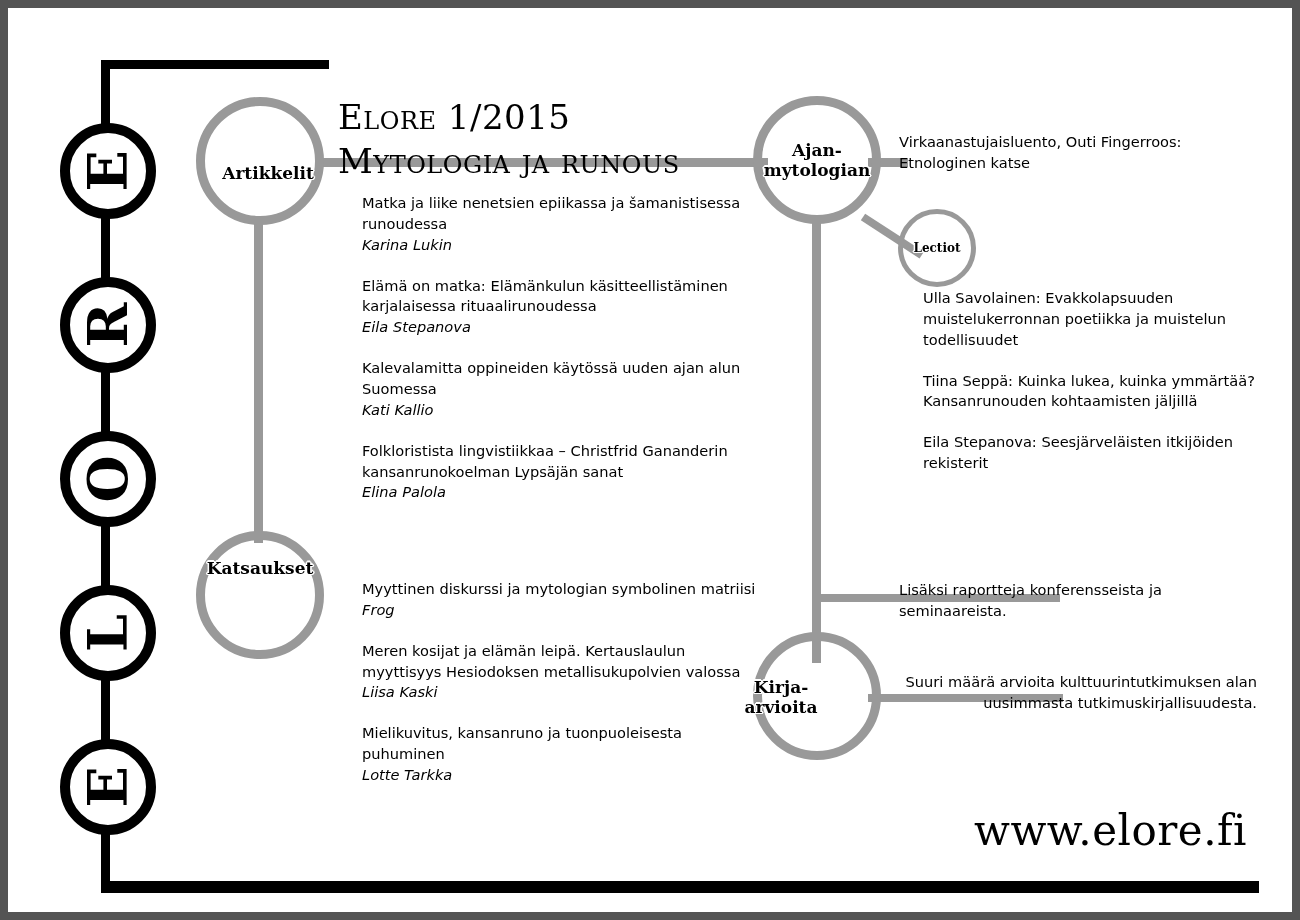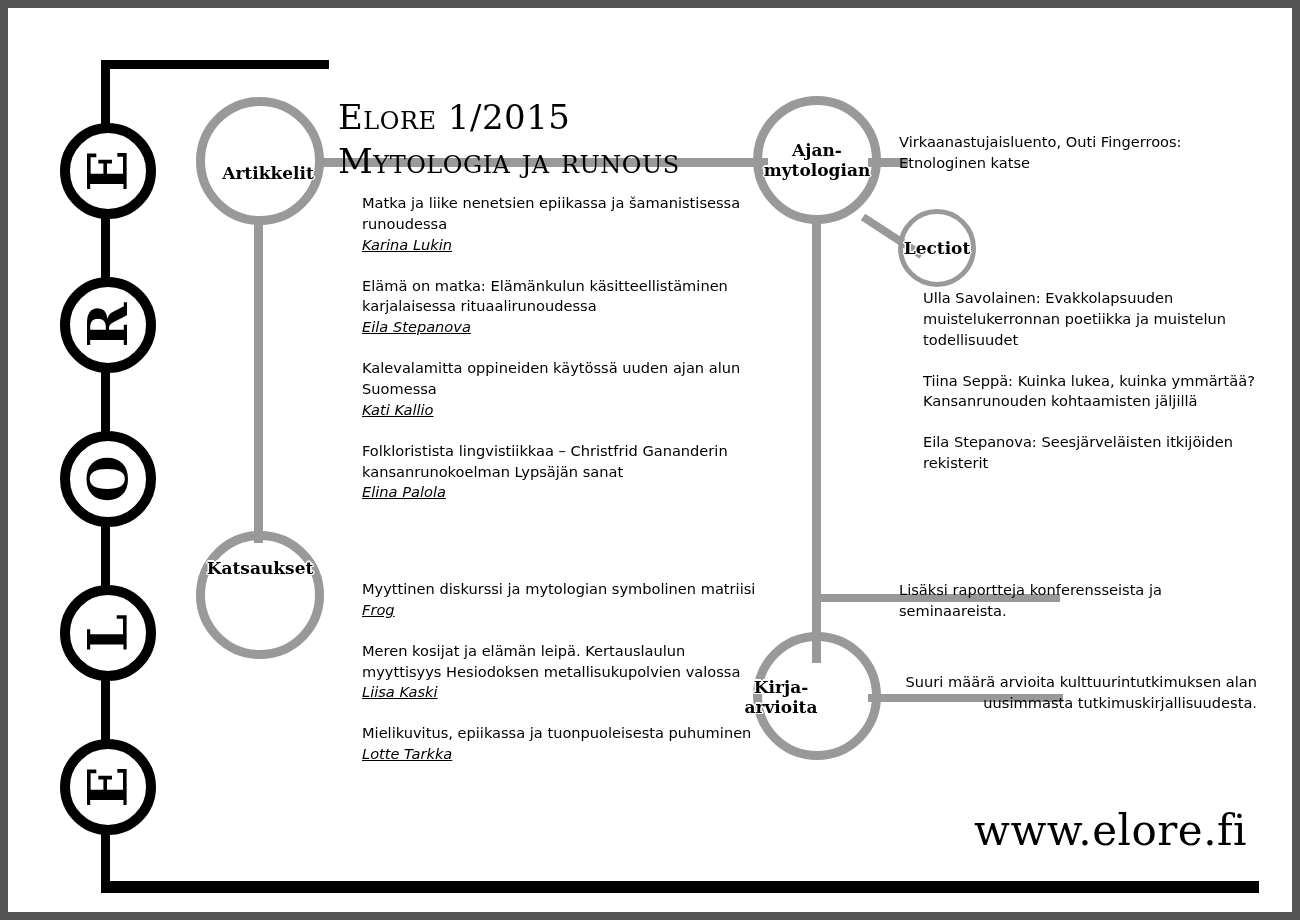--- a/index.html
+++ b/index.html
@@ -99,21 +99,21 @@
     font-size: 17px;
     line-height: 1.18;
     color: #000000;
     text-align: center;
     white-space: nowrap;
     z-index: 6;
     text-shadow:
       1.5px 0 #fff, -1.5px 0 #fff, 0 1.5px #fff, 0 -1.5px #fff,
       1px 1px #fff, -1px -1px #fff, 1px -1px #fff, -1px 1px #fff;
   }
-  .node-label.small { font-size: 17px; }
+  .node-label.small { font-size: 12px; }
 
   
   .headline {
     position: absolute;
     left: 330px;
     top: 44px;
     font-family: "DejaVu Serif", serif;
     font-size: 34px;
     line-height: 1.28;
     color: #000000;
@@ -130,21 +130,21 @@
     position: absolute;
     z-index: 5;
     font-family: "DejaVu Sans", sans-serif;
     font-size: 14.6px;
     line-height: 1.43;
     color: #000000;
   }
   .entry { margin-bottom: 20px; margin-left: 24px; }
   .entry:last-child { margin-bottom: 0; }
   .entry .ttl { display: block; }
-  .entry .aut { display: block; font-style: italic; text-decoration: underline; }
+  .entry .aut { display: block; font-style: italic; }
 
   .plainline {
     font-family: "DejaVu Sans", sans-serif;
     font-size: 14.6px;
     line-height: 1.43;
     color: #000000;
   }
 
   
   .siteurl {
@@ -245,21 +245,21 @@
   <div class="col" style="left:330px; top:571px; width:425px;">
     <div class="entry">
       <span class="ttl">Myyttinen diskurssi ja mytologian symbolinen matriisi</span>
       <span class="aut">Frog</span>
     </div>
     <div class="entry">
       <span class="ttl">Meren kosijat ja elämän leipä. Kertauslaulun myyttisyys Hesiodoksen metallisukupolvien valossa</span>
       <span class="aut">Liisa Kaski</span>
     </div>
     <div class="entry">
-      <span class="ttl">Mielikuvitus, epiikassa ja tuonpuoleisesta puhuminen</span>
+      <span class="ttl">Mielikuvitus, kansanruno ja tuonpuoleisesta puhuminen</span>
       <span class="aut">Lotte Tarkka</span>
     </div>
   </div>
 
   <div class="col" style="left:891px; top:124px; width:360px;">
     <span class="plainline">Virkaanastujaisluento, Outi Fingerroos: Etnologinen katse</span>
   </div>
 
   <div class="col" style="left:891px; top:280px; width:372px;">
     <div class="entry">

